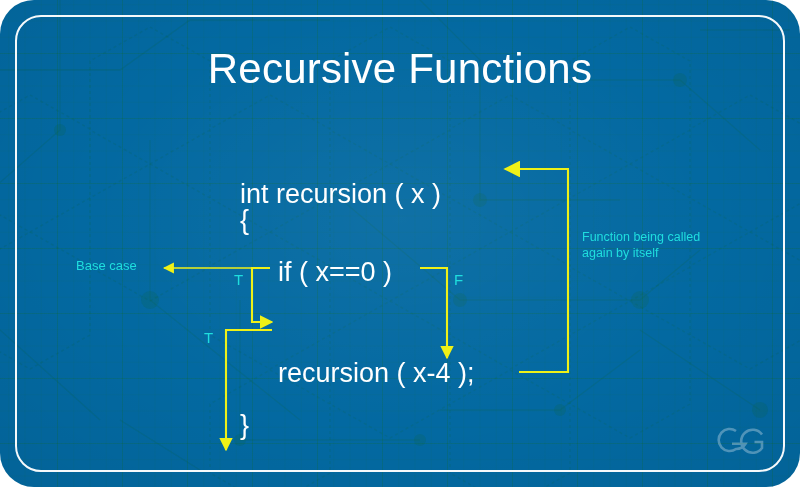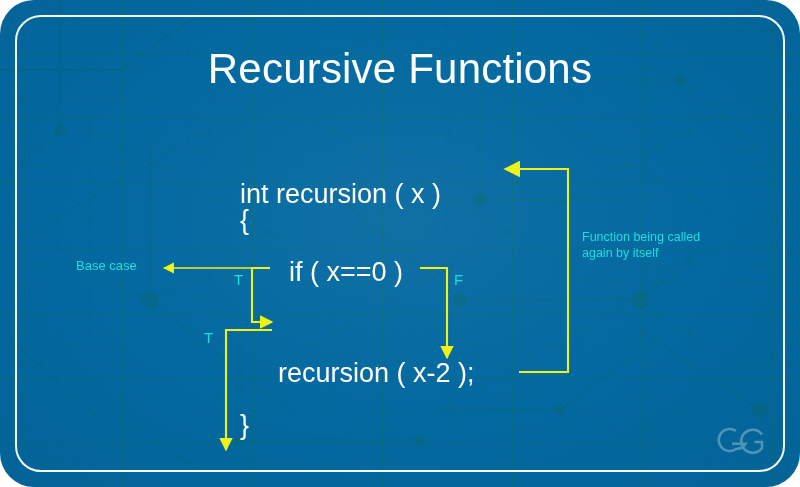--- a/index.html
+++ b/index.html
@@ -93,21 +93,21 @@
   .code {
     position: absolute;
     color: #ffffff;
     font-size: 27px;
     font-weight: 300;
     line-height: 1;
     white-space: pre;
   }
   .code-sig    { left: 240px; top: 155px; margin-top: 26px; }
   .code-open   { left: 240px; top: 207px; }
-  .code-if     { left: 278px; top: 259px; margin-left: 11px; }
+  .code-if     { left: 278px; top: 259px; }
   .code-return { left: 278px; top: 309px; }
   .code-rec    { left: 278px; top: 360px; }
   .code-close  { left: 240px; top: 412px; }
 
   
   .anno {
     position: absolute;
     color: #1fdede;
     font-weight: 400;
     line-height: 1.25;
@@ -199,21 +199,21 @@
 
   <div class="bg-vig"></div>
 
   <div class="frame"></div>
 
   <div class="title">Recursive Functions</div>
 
   <div class="code code-sig">int recursion ( x )</div>
   <div class="code code-open">{</div>
   <div class="code code-if">if ( x==0 )</div>
-  <div class="code code-rec">recursion ( x-2 );</div>
+  <div class="code code-rec">recursion ( x-4 );</div>
   <div class="code code-close">}</div>
 
   <svg class="wires" viewBox="0 0 800 487" preserveAspectRatio="none">
     <defs>
       <marker id="arrowL" viewBox="0 0 10 10" refX="9" refY="5" markerWidth="6.5" markerHeight="6.5" orient="auto-start-reverse">
         <path d="M 0 0 L 10 5 L 0 10 z" fill="#eff117"></path>
       </marker>
       <marker id="arrowR" viewBox="0 0 10 10" refX="9" refY="5" markerWidth="6.5" markerHeight="6.5" orient="auto">
         <path d="M 0 0 L 10 5 L 0 10 z" fill="#eff117"></path>
       </marker>

